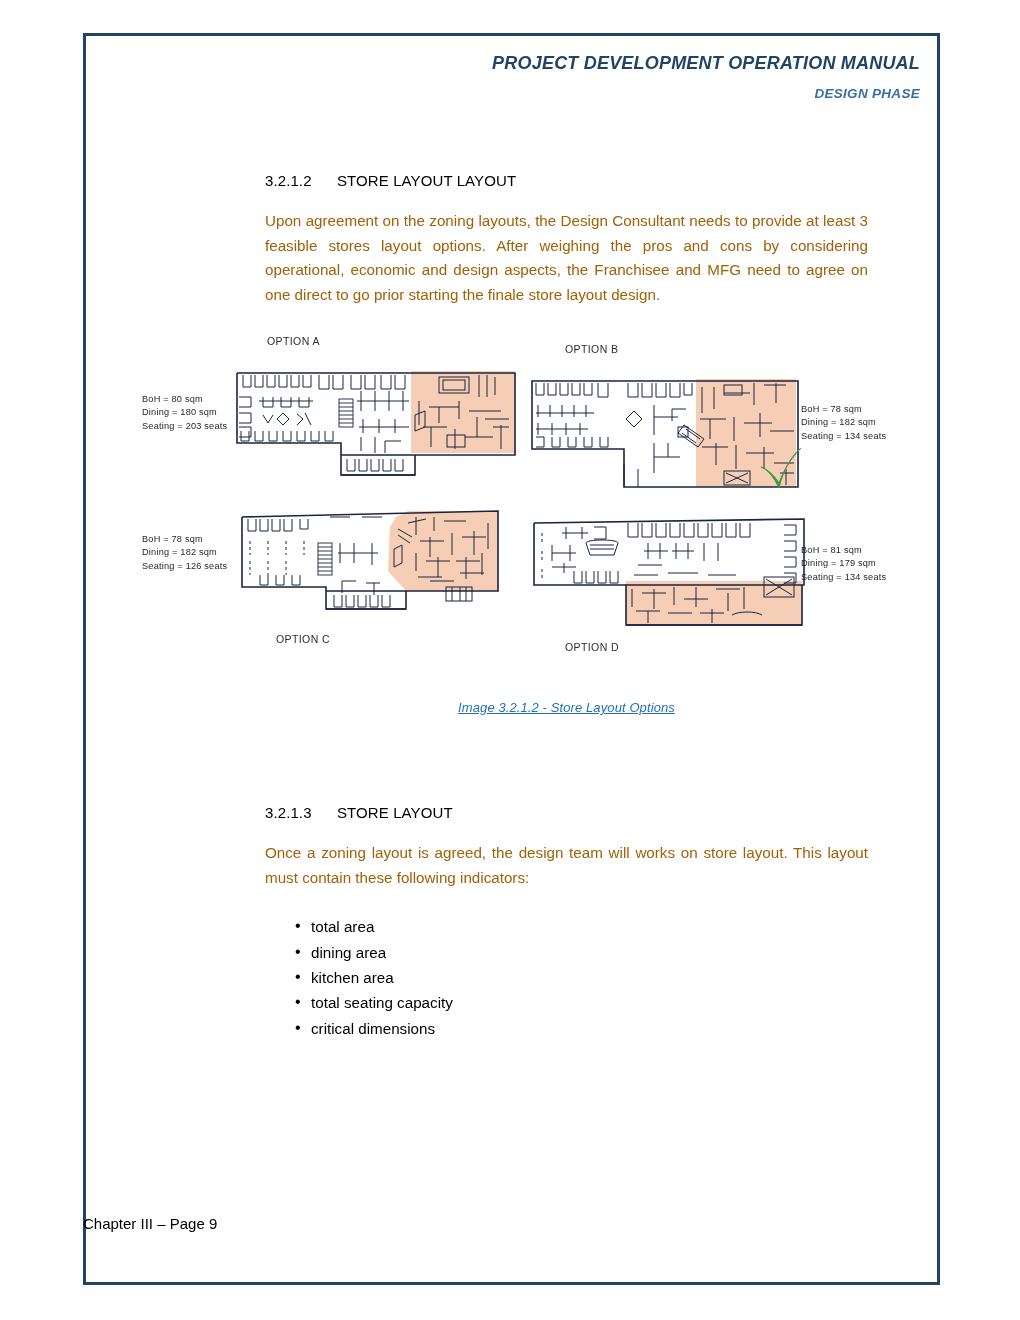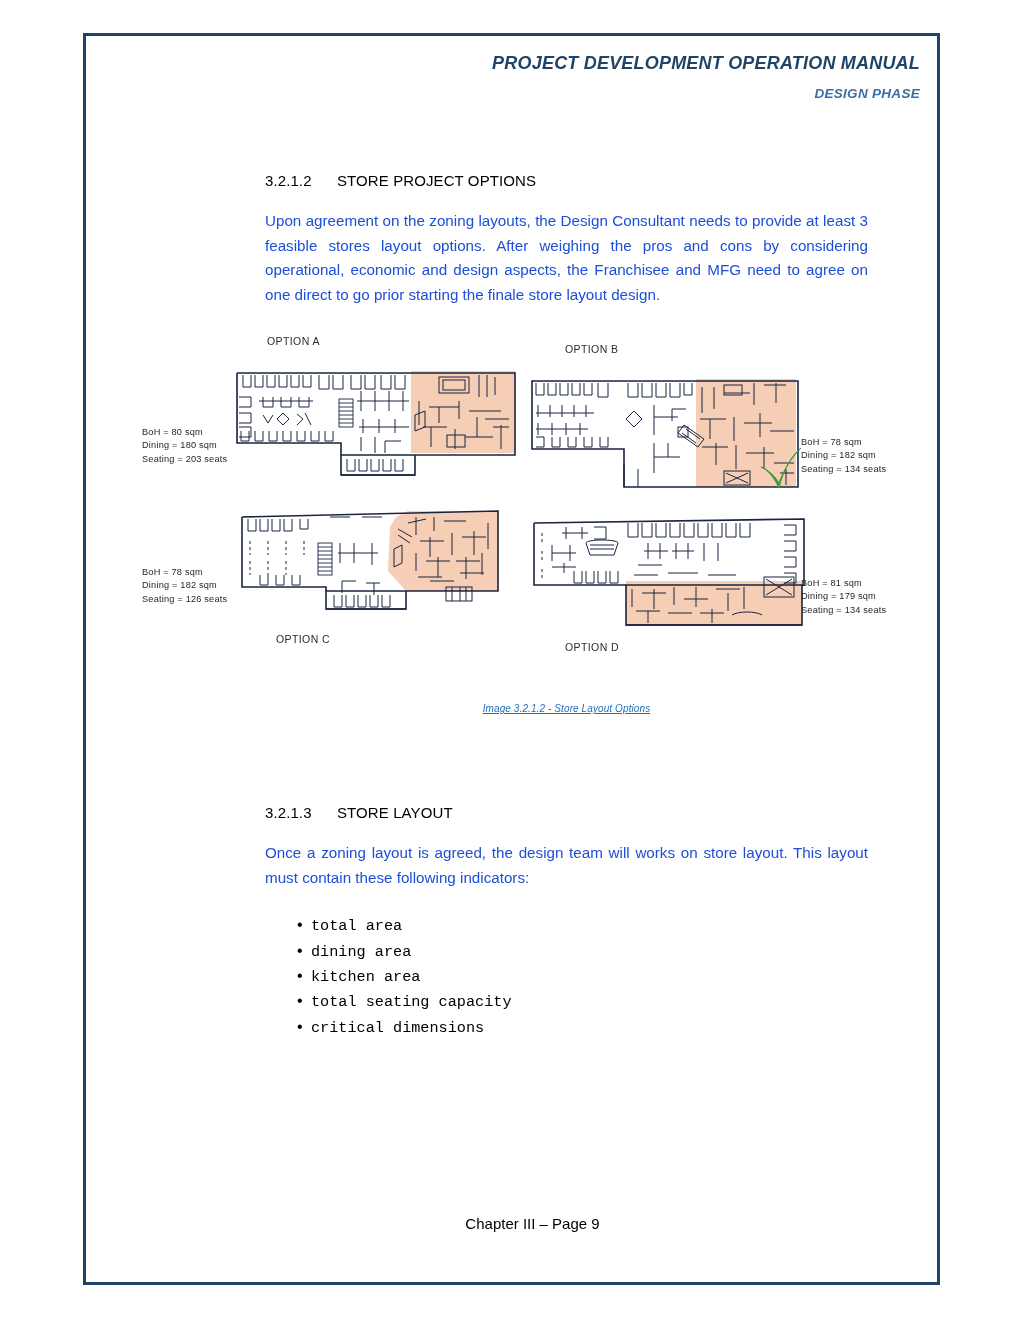--- a/index.html
+++ b/index.html
@@ -83,30 +83,29 @@
   .sec-heading .num {
     display: inline-block;
     width: 72px;
     margin-top: 34px;
   }
 
   .para {
     font-size: 15.2px;
     line-height: 1.62;
     text-align: justify;
-    color: #1d4ed8;
+    color: #a16207;
     margin-top: 20px;
   }
 
   
   #indicator-list {
     margin: 0;
     padding: 0;
     list-style: none;
-    font-family: Liberation Mono, monospace;
   }
   #indicator-list li {
     font-size: 15.2px;
     line-height: 1.67;
     color: #000;
     padding-left: 46px;
     position: relative;
   }
   #indicator-list li::before {
     content: "\2022";
@@ -134,69 +133,67 @@
     font-family: "Liberation Sans", sans-serif;
   }
   .annot {
     position: absolute;
     font-size: 9.2px;
     line-height: 1.45;
     color: #26262e;
     white-space: nowrap;
     font-family: "Liberation Sans", sans-serif;
     letter-spacing: 0.2px;
-    margin-top: 33px;
   }
   .plan {
     position: absolute;
   }
 
   
   #caption {
     position: absolute;
     left: 265px;
     top: 698px;
     width: 603px;
     text-align: center;
   }
   #caption a, #caption .cap-text {
-    font-size: 10px;
+    font-size: 13px;
     font-style: italic;
     color: #1f6fbd;
     text-decoration: underline;
     letter-spacing: 0.1px;
   }
 
   
   #footer {
     position: absolute;
     left: 83px;
     top: 1215px;
     width: 857px;
-    text-align: center;
+    text-align: left;
     font-size: 15px;
     color: #000;
-    padding-left: 21px;
   }
 </style>
 </head>
 <body>
 
 <div id="page">
 
   <div id="page-border"></div>
 
   <div id="header">
     <div class="title">PROJECT DEVELOPMENT OPERATION MANUAL</div>
     <div class="subtitle">DESIGN PHASE</div>
   </div>
 
   <div id="content">
     <div class="sec-heading">
-      <span class="num">3.2.1.2</span><span>STORE PROJECT OPTIONS</span>
+      <span class="num">3.2.1.2</span><span>STORE LAYOUT LAYOUT</span>
     </div>
     <div class="para">Upon agreement on the zoning layouts, the Design Consultant needs to provide at least 3 feasible stores layout options. After weighing the pros and cons by considering operational, economic and design aspects, the Franchisee and MFG need to agree on one direct to go prior starting the finale store layout design.</div>
   </div>
 
   <div id="figure">
 
     <div class="opt-label" style="left:139px; top:30px;">OPTION A</div>
     <div class="opt-label" style="left:437px; top:38px;">OPTION B</div>
     <div class="opt-label" style="left:148px; top:328px;">OPTION C</div>
     <div class="opt-label" style="left:437px; top:336px;">OPTION D</div>

